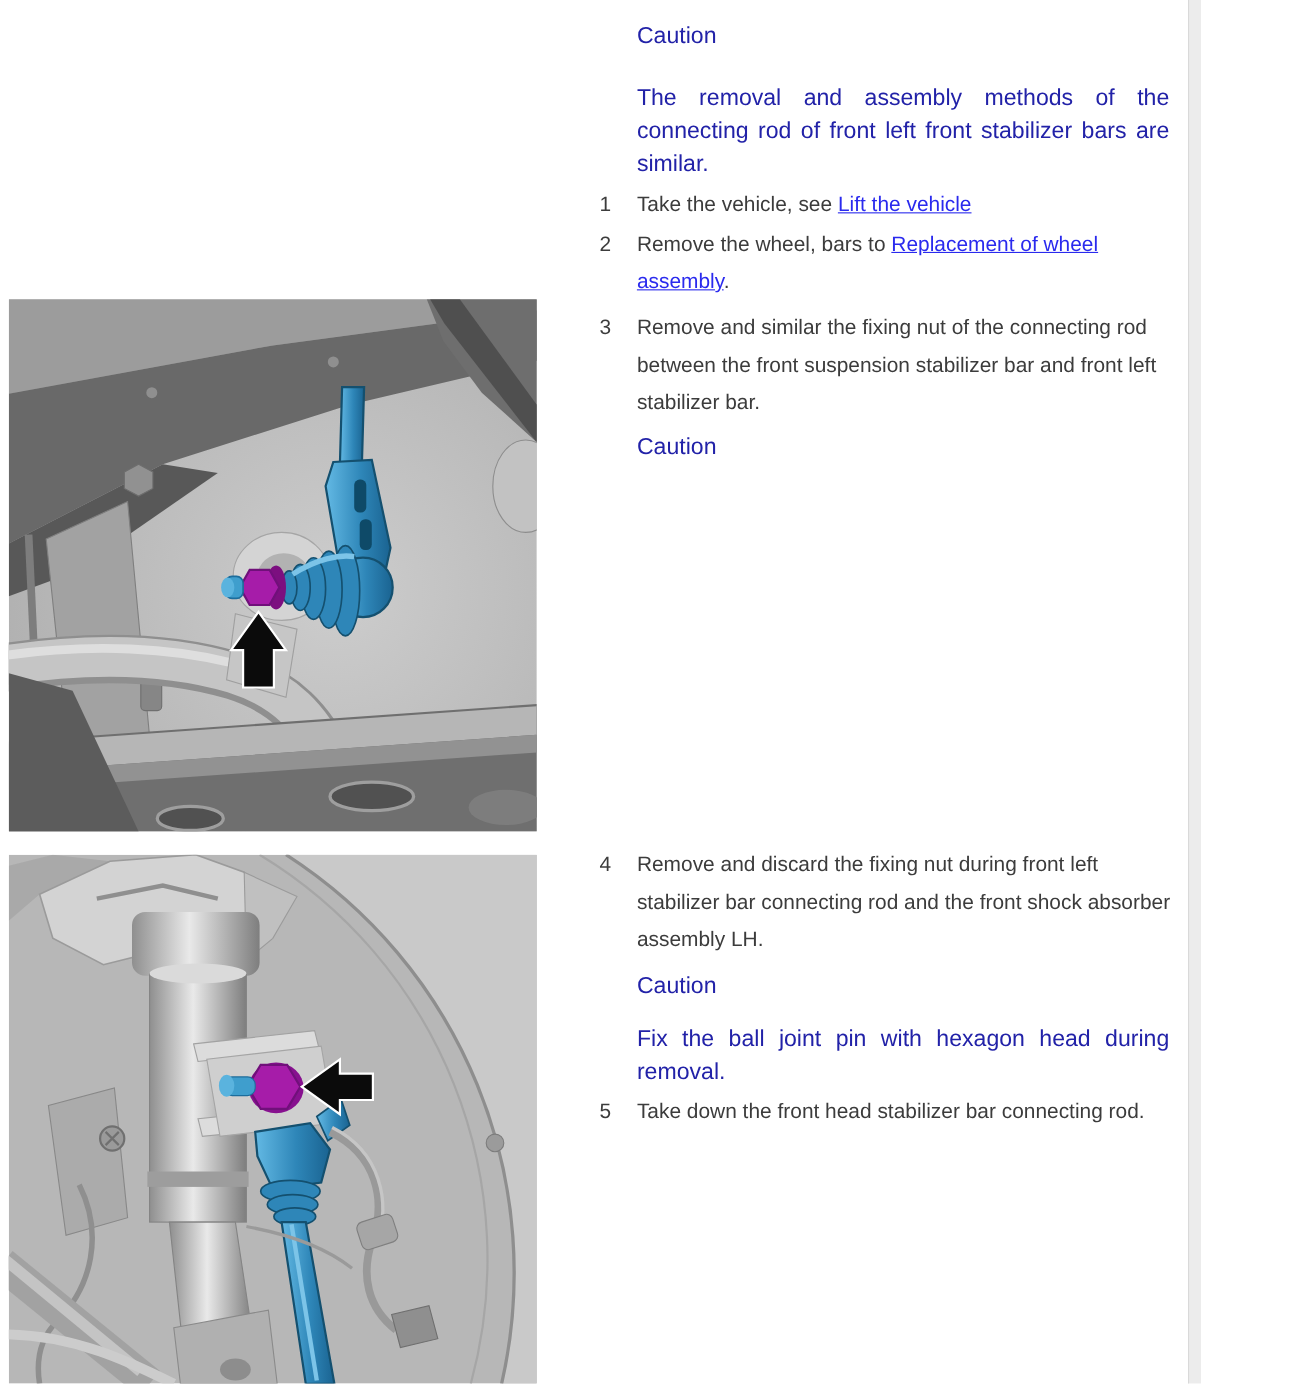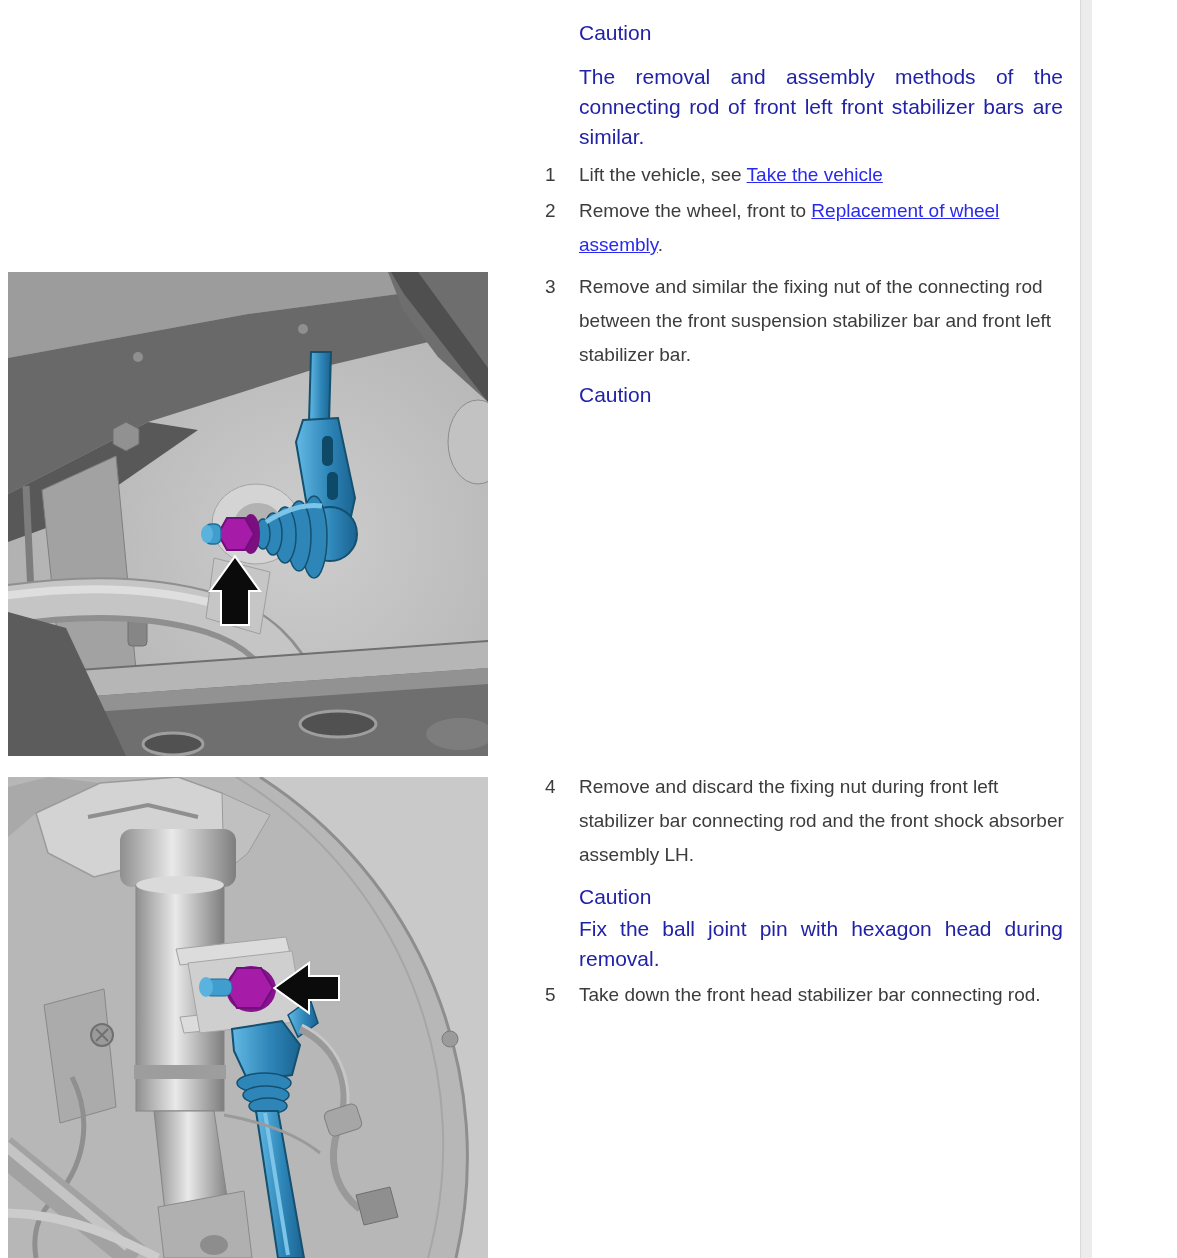--- a/index.html
+++ b/index.html
@@ -34,28 +34,28 @@
     width:484px;
     color:var(--caution-text,#2222a8);
     font-size:21px;line-height:30px;
     text-align:justify;
   }
   .step{display:flex;font-size:19px;line-height:34px;color:var(--body-text,#3c3c3c);}
   .step .num{flex:none;width:34px;}
   .step .body{width:490px;}
   .doclink{color:var(--link-text,#2a2aee);text-decoration:underline;cursor:pointer;}
   
-  #sec1 .caution-body{margin-top:14px;}
+  #sec1 .caution-body{margin-top:26px;}
   #step1{margin-top:6px;}
   #step2{margin-top:2px;}
   #step3{margin-top:8px;}
   #caution2-title{margin-top:8px;}
   #caution2-body{margin-top:12px;}
   #caution3-title{margin-top:10px;}
-  #caution3-body{margin-top:2px;}
+  #caution3-body{margin-top:18px;}
   #step5{margin-top:4px;}
   
   .scrollbar{
     position:absolute;top:0;right:0;width:11px;height:100%;
     background:var(--scrollbar-track,#ececec);
     border-left:1px solid #d9d9d9;
   }
 </style>
 </head>
 <body>
@@ -197,26 +197,26 @@
       <path d="M 216,338 C 260,346 292,360 312,376" stroke="#9a9a9a" stroke-width="3" fill="none"></path>
     </svg>
   </div>
 
   <div class="textcol" id="sec1">
     <p class="caution-title">Caution</p>
     <p class="caution-body">The removal and assembly methods of the connecting rod of front left front stabilizer bars are similar.</p>
 
     <div class="step" id="step1">
       <span class="num">1</span>
-      <span class="body"><span>Lift the vehicle, see </span><a class="doclink" href="#">Take the vehicle</a></span>
+      <span class="body"><span>Take the vehicle, see </span><a class="doclink" href="#">Lift the vehicle</a></span>
     </div>
 
     <div class="step" id="step2">
       <span class="num">2</span>
-      <span class="body"><span>Remove the wheel, front to </span><a class="doclink" href="#">Replacement of wheel assembly</a><span>.</span></span>
+      <span class="body"><span>Remove the wheel, bars to </span><a class="doclink" href="#">Replacement of wheel assembly</a><span>.</span></span>
     </div>
 
     <div class="step" id="step3">
       <span class="num">3</span>
       <span class="body">Remove and similar the fixing nut of the connecting rod between the front suspension stabilizer bar and front left stabilizer bar.</span>
     </div>
 
     <p class="caution-title" id="caution2-title">Caution</p>
   </div>
 

